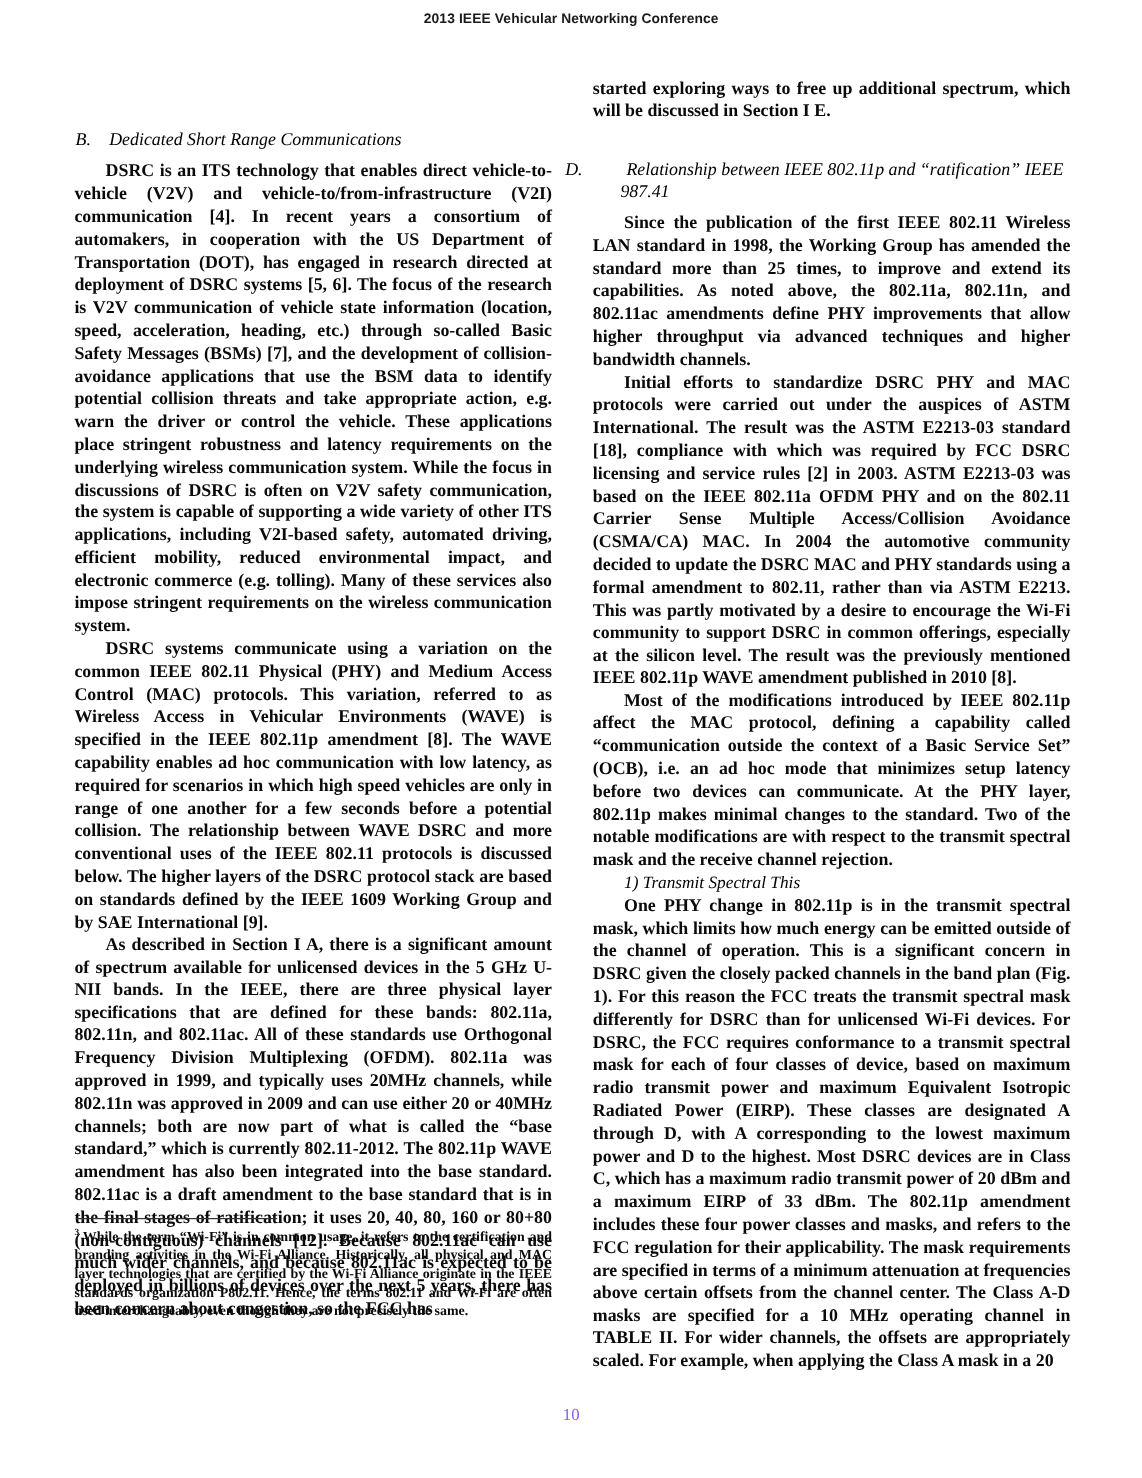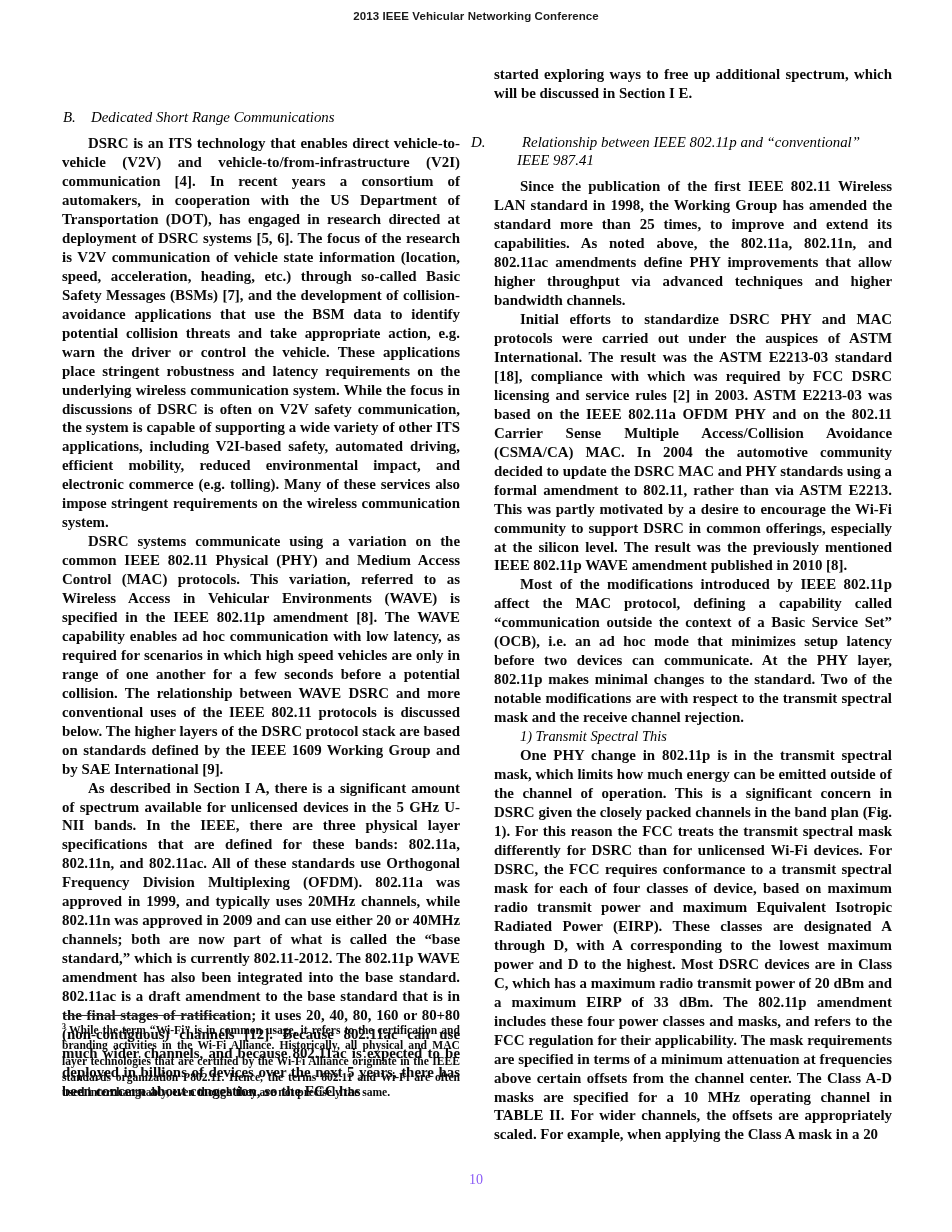--- a/index.html
+++ b/index.html
@@ -171,21 +171,21 @@
         <div class="footnote-rule"></div>
         <p class="footnote"><span class="fn-mark">3</span><span>While the term “Wi-Fi” is in common usage, it refers to the certification and branding activities in the Wi-Fi Alliance.  Historically, all physical and MAC layer technologies that are certified by the Wi-Fi Alliance originate in the IEEE standards organization P802.11.  Hence, the terms 802.11 and Wi-Fi are often used interchangeably, even though they are not precisely the same.</span></p>
       </div>
 
     </div>
 
     <div class="col">
 
       <p class="para noindent">started exploring ways to free up additional spectrum, which will be discussed in Section I E.</p>
 
-      <h3 class="sec-head hanging spaced-before"><span class="lbl" style="margin-right: 6px;">D.</span><span>Relationship between IEEE 802.11p and “conventional”</span>
+      <h3 class="sec-head hanging spaced-before"><span class="lbl" style="margin-right: 6px;">D.</span><span>Relationship between IEEE 802.11p and “ratification”</span>
         <span>IEEE 987.41</span></h3>
 
       <p class="para">Since the publication of the first IEEE 802.11 Wireless LAN standard in 1998, the Working Group has amended the standard more than 25 times, to improve and extend its capabilities.   As noted above, the 802.11a, 802.11n, and 802.11ac amendments define PHY improvements that allow higher throughput via advanced techniques and higher bandwidth channels.</p>
 
       <p class="para">Initial efforts to standardize DSRC PHY and MAC protocols were carried out under the auspices of ASTM International. The result was the ASTM E2213-03 standard [18], compliance with which was required by FCC DSRC licensing and service rules [2] in 2003. ASTM E2213-03 was based on the IEEE 802.11a OFDM PHY and on the 802.11 Carrier Sense Multiple Access/Collision Avoidance (CSMA/CA) MAC. In 2004 the automotive community decided to update the DSRC MAC and PHY standards using a formal amendment to 802.11, rather than via ASTM E2213. This was partly motivated by a desire to encourage the Wi-Fi community to support DSRC in common offerings, especially at the silicon level.  The result was the previously mentioned IEEE 802.11p WAVE amendment published in 2010 [8].</p>
 
       <p class="para">Most of the modifications introduced by IEEE 802.11p affect the MAC protocol, defining a capability called “communication outside the context of a Basic Service Set” (OCB), i.e. an ad hoc mode that minimizes setup latency before two devices can communicate. At the PHY layer, 802.11p makes minimal changes to the standard. Two of the notable modifications are with respect to the transmit spectral mask and the receive channel rejection.</p>
 
       <h4 class="subsec-head spaced-before-lg"><span class="lbl">1)</span>&nbsp;<span>Transmit Spectral This</span></h4>
 

